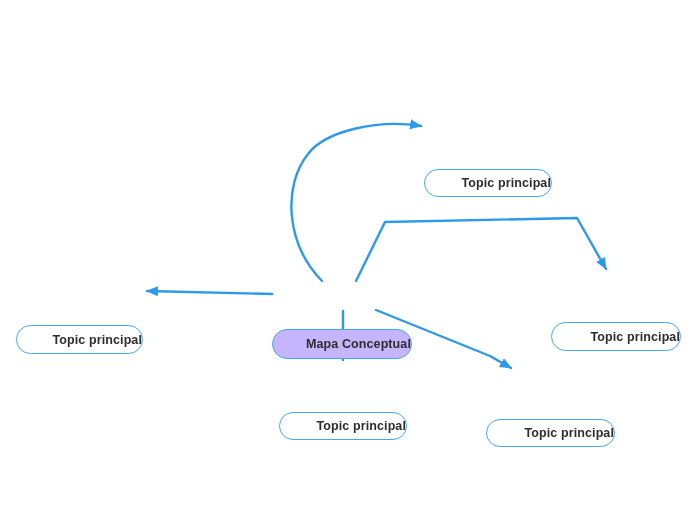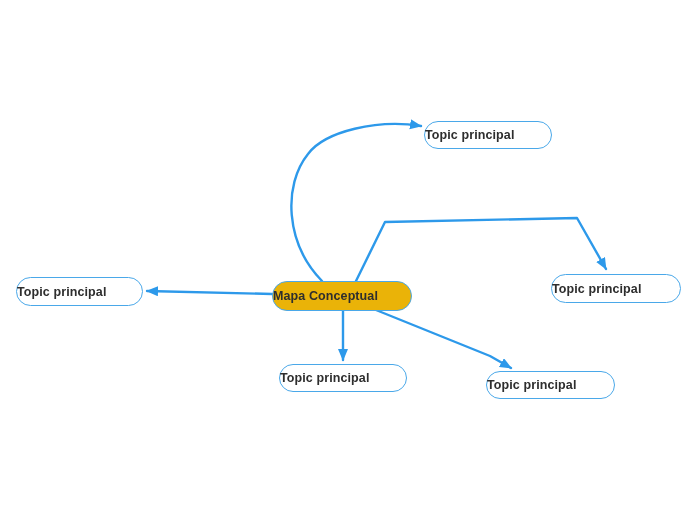--- a/index.html
+++ b/index.html
@@ -22,26 +22,27 @@
     stroke-width: 2.4;
     stroke-linecap: round;
     stroke-linejoin: round;
     pointer-events: stroke;
   }
   .topic-node {
     position: absolute;
     box-sizing: border-box;
     display: flex;
     align-items: center;
-    justify-content: flex-start;
+    justify-content: flex-end;
     background: #ffffff;
     border-style: solid;
     border-width: 1.5px;
     border-radius: 15px;
     cursor: pointer;
+    margin-top: 48px;
   }
   .topic-node .node-label {
     font-size: 12.5px;
     font-weight: 700;
     letter-spacing: 0.1px;
     white-space: nowrap;
   }
 </style>
 </head>
 <body>
@@ -52,21 +53,21 @@
         <marker id="arrowhead" markerUnits="userSpaceOnUse" markerWidth="13" markerHeight="11" refX="11" refY="5" orient="auto">
           <path d="M 0 0 L 12 5 L 0 10 Z" fill="#2D99EA"></path>
         </marker>
       </defs>
       <path class="edge" d="M 322 281 C 285 243 283 185 308 154 C 325 131 378 119 421 126" stroke="#2D99EA" marker-end="url(#arrowhead)"></path>
       <path class="edge" d="M 356 281 L 385 222 L 577 218 L 606 269" stroke="#2D99EA" marker-end="url(#arrowhead)"></path>
       <path class="edge" d="M 272 294 L 147 291" stroke="#2D99EA" marker-end="url(#arrowhead)"></path>
       <path class="edge" d="M 343 311 L 343 360" stroke="#2D99EA" marker-end="url(#arrowhead)"></path>
       <path class="edge" d="M 376 310 L 490 356 L 511 368" stroke="#2D99EA" marker-end="url(#arrowhead)"></path>
     </svg>
-<div class="topic-node" style="left: 272px; top: 281px; width: 140px; height: 30px; border-color: rgb(74, 168, 233); background: #eab308; border-radius: 15px;">
+<div class="topic-node" style="left: 272px; top: 281px; width: 140px; height: 30px; border-color: rgb(74, 168, 233); background: #c4b5fd; border-radius: 15px;">
       <span class="node-label" style="color: rgb(46, 46, 46);">Mapa Conceptual</span>
     </div>
     <div class="topic-node" style="left: 424px; top: 121px; width: 128px; height: 28px; border-color: rgb(74, 168, 233); background: rgb(255, 255, 255); border-radius: 14px;">
       <span class="node-label" style="color: rgb(46, 46, 46);">Topic principal</span>
     </div>
     <div class="topic-node" style="left: 16px; top: 277px; width: 127px; height: 29px; border-color: rgb(74, 168, 233); background: rgb(255, 255, 255); border-radius: 14.5px;">
       <span class="node-label" style="color: rgb(46, 46, 46);">Topic principal</span>
     </div>
     <div class="topic-node" style="left: 551px; top: 274px; width: 130px; height: 29px; border-color: rgb(74, 168, 233); background: rgb(255, 255, 255); border-radius: 14.5px;">
       <span class="node-label" style="color: rgb(46, 46, 46);">Topic principal</span>

